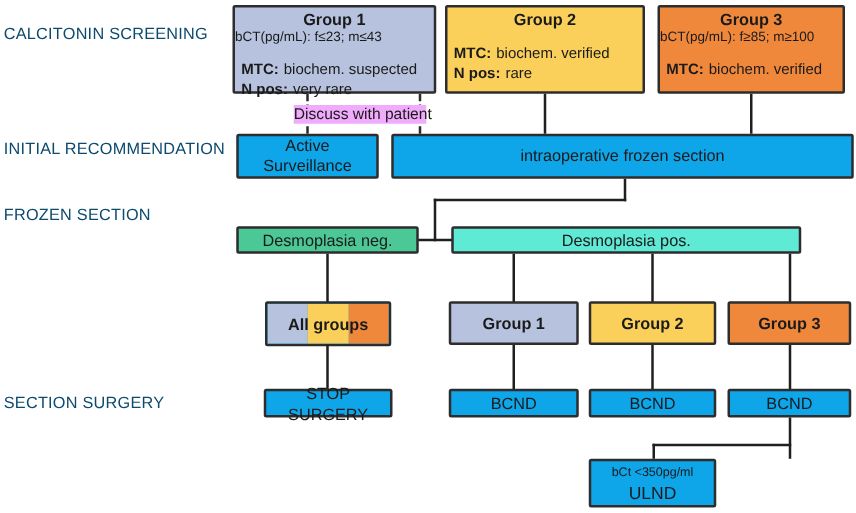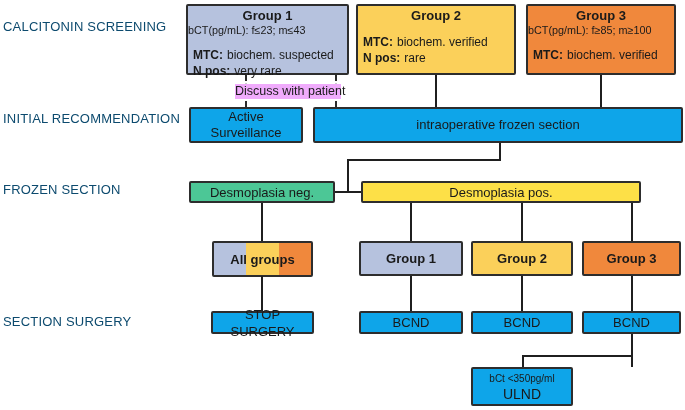--- a/index.html
+++ b/index.html
@@ -40,21 +40,21 @@
   .stripebox{padding:0;overflow:hidden;}
   .stripebox .lbl{position:relative;z-index:1;}
 </style>
 </head>
 <body>
 
 <div class="diagram">
 
   <div class="rowlabel" style="top:19px;">CALCITONIN SCREENING</div>
   <div class="rowlabel" style="top:111px;">INITIAL RECOMMENDATION</div>
-  <div class="rowlabel" style="top:182px;text-align:center;">FROZEN SECTION</div>
+  <div class="rowlabel" style="top:164px;text-align:center;">FROZEN SECTION</div>
   <div class="rowlabel" style="top:314px;">SECTION SURGERY</div>
 
   <div class="vdash" style="left:245px;top:75px;height:32px;"></div>
   <div class="vdash" style="left:335px;top:75px;height:32px;"></div>
   <div class="vline" style="left:435px;top:75px;height:32px;"></div>
   <div class="vline" style="left:600px;top:75px;height:32px;"></div>
   <div class="note" style="left:235px;top:84px;width:106px;">Discuss with patient</div>
 
   <div class="box gbox" style="left: 186px; top: 4px; width: 163px; height: 71px; background-color: rgb(182, 194, 222);">
     <div class="gtitle">Group 1</div>
@@ -84,21 +84,21 @@
   </div>
 
   <div class="vline" style="left:499px;top:143px;height:18px;"></div>
   <div class="hline" style="left:347px;top:159px;width:154px;"></div>
   <div class="vline" style="left:347px;top:159px;height:34px;"></div>
   <div class="hline" style="left:333px;top:191px;width:30px;"></div>
 
   <div class="box center oneline" style="left: 189px; top: 181px; width: 146px; height: 22px; background-color: rgb(76, 199, 150);">
     <div>Desmoplasia neg.</div>
   </div>
-  <div class="box center oneline" style="left: 361px; top: 181px; width: 280px; height: 22px; background-color: #fde047;">
+  <div class="box center oneline" style="left: 361px; top: 181px; width: 280px; height: 22px; background-color: #5eead4;">
     <div>Desmoplasia pos.</div>
   </div>
 
   <div class="vline" style="left:261px;top:203px;height:39px;"></div>
   <div class="vline" style="left:410px;top:203px;height:39px;"></div>
   <div class="vline" style="left:521px;top:203px;height:39px;"></div>
   <div class="vline" style="left:631px;top:203px;height:39px;"></div>
 
   <div class="box center stripebox" style="left:212px;top:241px;width:101px;height:36px;">
     <div class="stripes">

